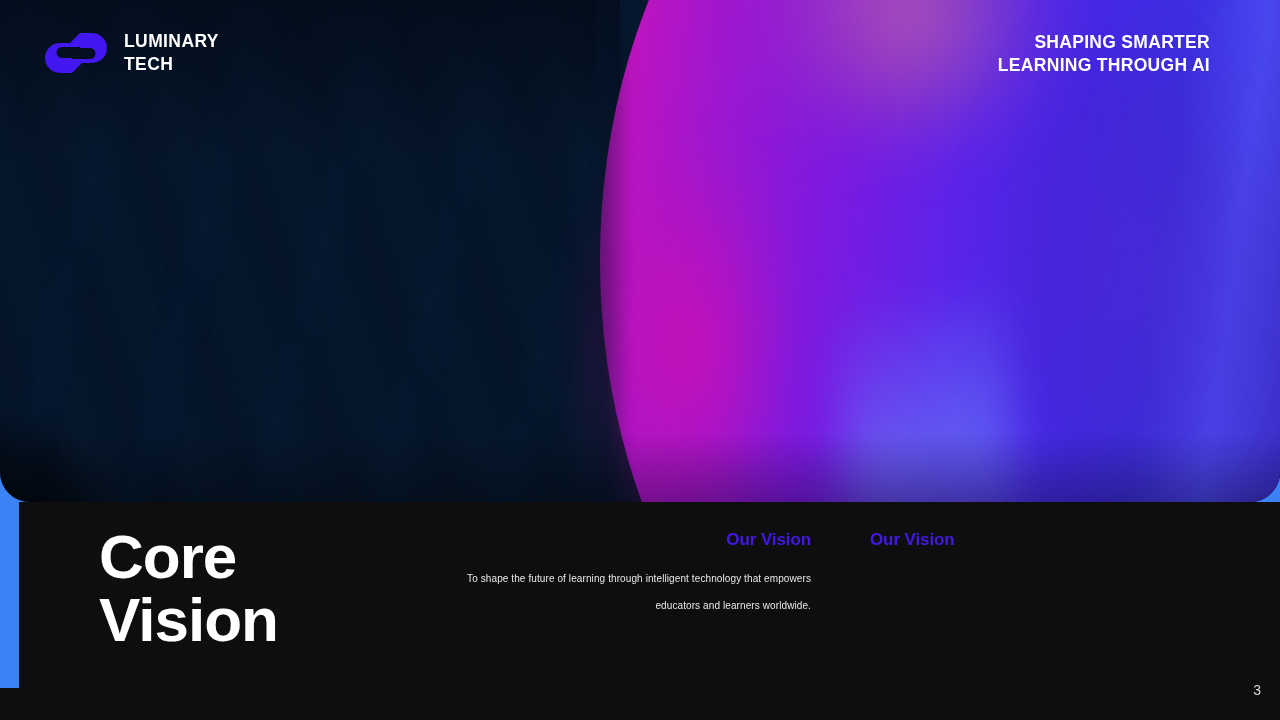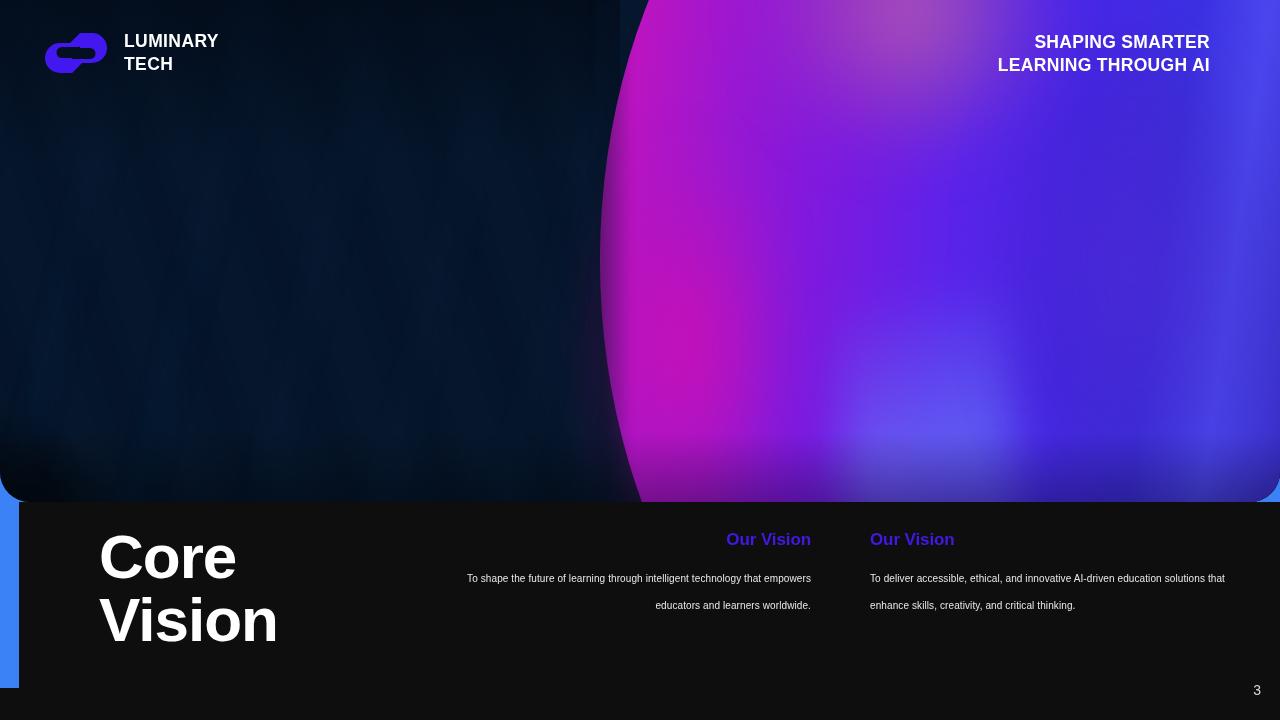--- a/index.html
+++ b/index.html
@@ -269,19 +269,18 @@
       <span>Vision</span>
     </div>
 
     <div class="col col-vision">
       <div class="col-head" style="color: rgb(67, 24, 224);">Our Vision</div>
       <div class="col-body">To shape the future of learning through intelligent technology that empowers educators and learners worldwide.</div>
     </div>
 
     <div class="col col-mission">
       <div class="col-head" style="color: rgb(67, 24, 224);">Our Vision</div>
-      <div class="col-body">To deliver accessible, ethical, and innovative AI-driven education solutions that enhance skills, creativity, and critical thinking.</div>
     </div>
 
     <div class="page-num">3</div>
   </div>
 
 </div>
 
 </body></html>

